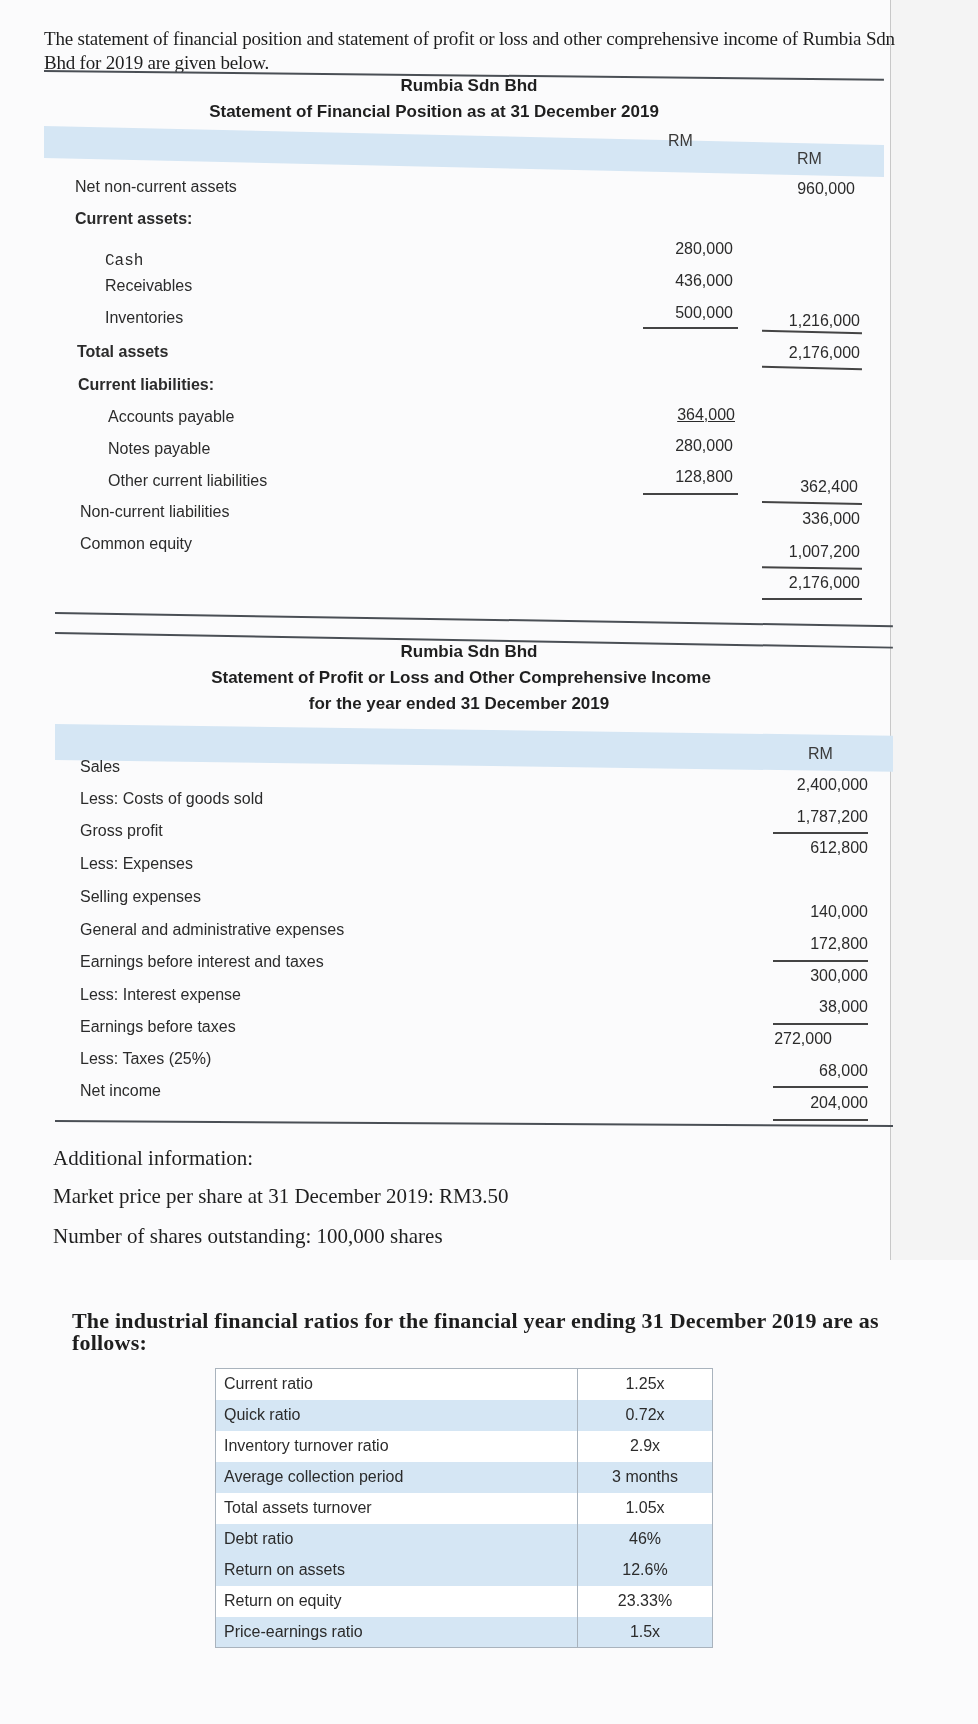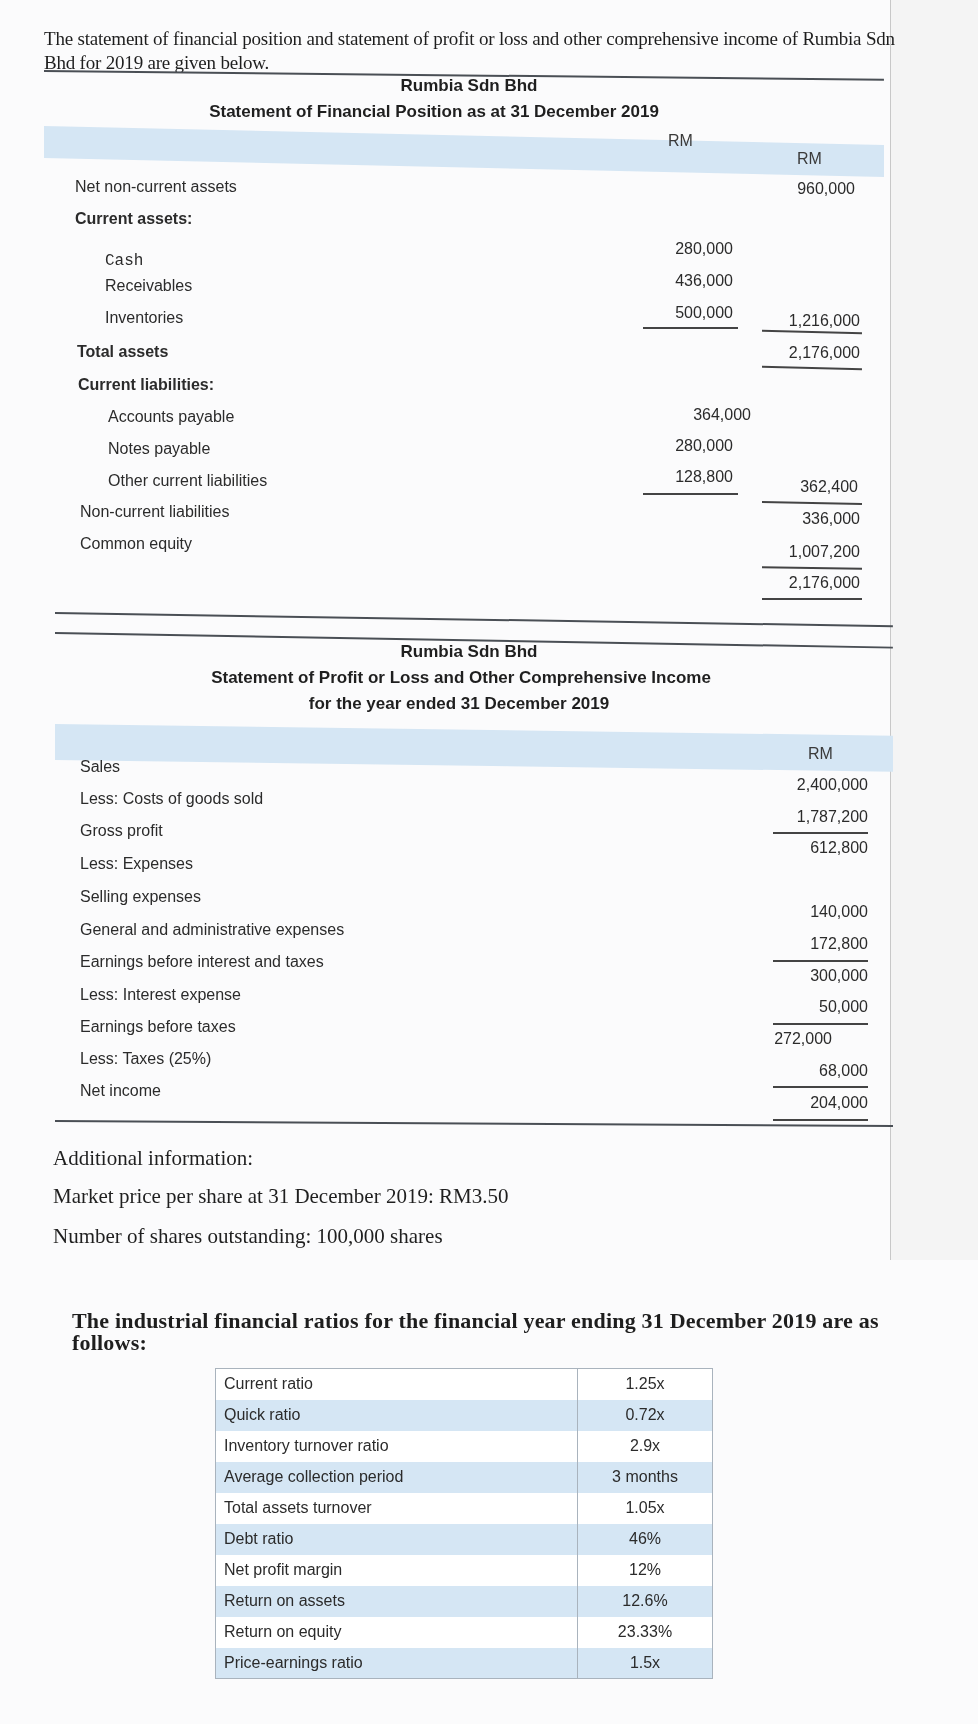--- a/index.html
+++ b/index.html
@@ -80,21 +80,21 @@
     <div>
       <div class="row-label bold" style="left:77px; top:343px;">Total assets</div>
       <div class="num" style="left:750px; top:344px;">2,176,000</div>
     </div>
     <div class="uline" style="left:762px; top:367px; width:100px; transform:rotate(1.5deg);"></div>
     <div>
       <div class="row-label bold" style="left:78px; top:376px;">Current liabilities:</div>
     </div>
     <div>
       <div class="row-label" style="left:108px; top:408px;">Accounts payable</div>
-      <div class="num" style="left:641px; top:406px;">364,000</div>
+      <div class="num" style="left:625px; top:406px;text-decoration:underline;">364,000</div>
     </div>
     <div>
       <div class="row-label" style="left:108px; top:440px;">Notes payable</div>
       <div class="num" style="left:623px; top:437px;">280,000</div>
     </div>
     <div>
       <div class="row-label" style="left:108px; top:472px;">Other current liabilities</div>
       <div class="num" style="left:623px; top:468px;">128,800</div>
       <div class="num" style="left:748px; top:478px;">362,400</div>
     </div>
@@ -150,21 +150,21 @@
       <div class="row-label" style="left:80px; top:921px;">General and administrative expenses</div>
       <div class="num" style="left:758px; top:935px;">172,800</div>
     </div>
     <div class="uline" style="left:773px; top:960px; width:95px;"></div>
     <div>
       <div class="row-label" style="left:80px; top:953px;">Earnings before interest and taxes</div>
       <div class="num" style="left:758px; top:967px;">300,000</div>
     </div>
     <div>
       <div class="row-label" style="left:80px; top:986px;">Less: Interest expense</div>
-      <div class="num" style="left:758px; top:998px;">50,000</div>
+      <div class="num" style="left:758px; top:998px;">38,000</div>
     </div>
     <div class="uline" style="left:773px; top:1023px; width:95px;"></div>
     <div>
       <div class="row-label" style="left:80px; top:1018px;">Earnings before taxes</div>
       <div class="num" style="left:722px; top:1030px;text-align:right;">272,000</div>
     </div>
     <div>
       <div class="row-label" style="left:80px; top:1050px;">Less: Taxes (25%)</div>
       <div class="num" style="left:758px; top:1062px;">68,000</div>
     </div>
@@ -203,24 +203,20 @@
           <td class="val">3 months</td>
         </tr>
     <tr>
           <td>Total assets turnover</td>
           <td class="val">1.05x</td>
         </tr>
     <tr class="shade">
           <td>Debt ratio</td>
           <td class="val">46%</td>
         </tr>
-    <tr>
-          <td>Net profit margin</td>
-          <td class="val">12%</td>
-        </tr>
     <tr class="shade">
           <td>Return on assets</td>
           <td class="val">12.6%</td>
         </tr>
     <tr>
           <td>Return on equity</td>
           <td class="val">23.33%</td>
         </tr>
     <tr class="shade">
           <td>Price-earnings ratio</td>

